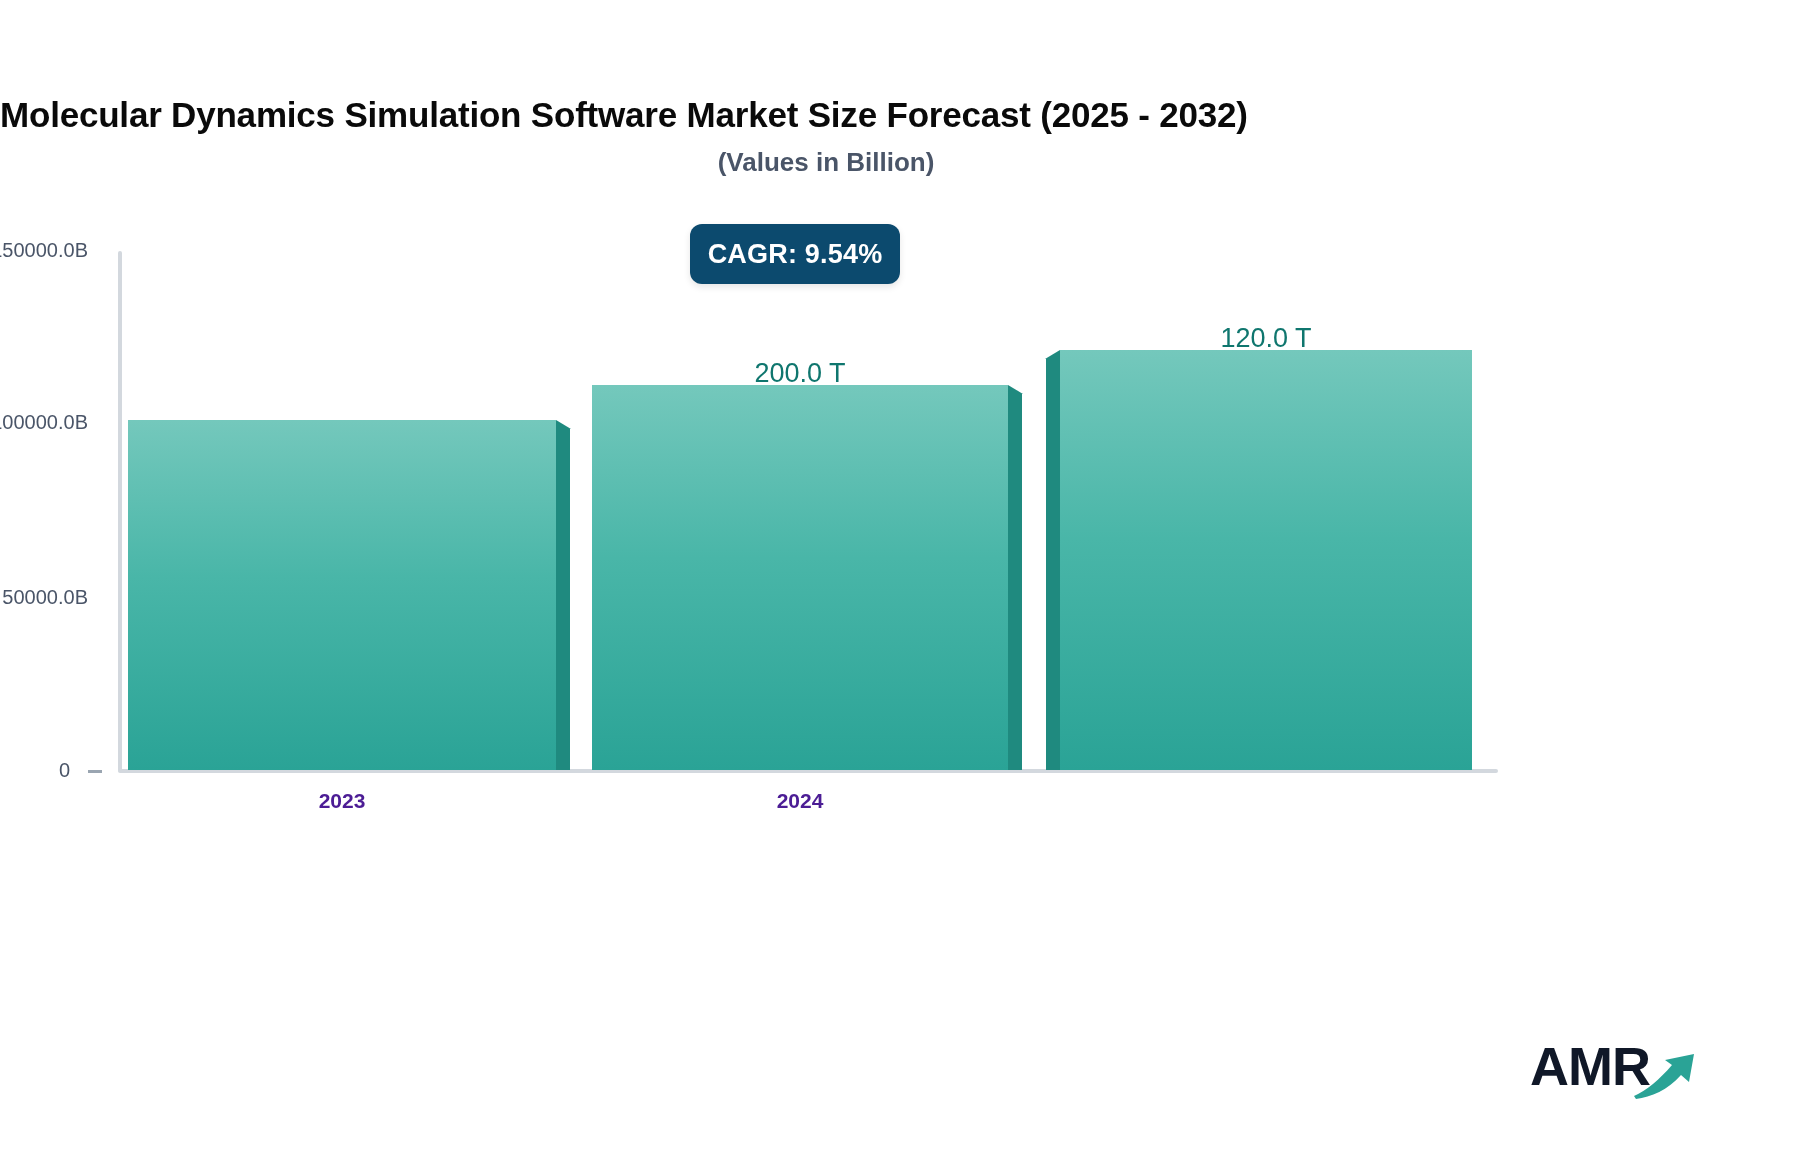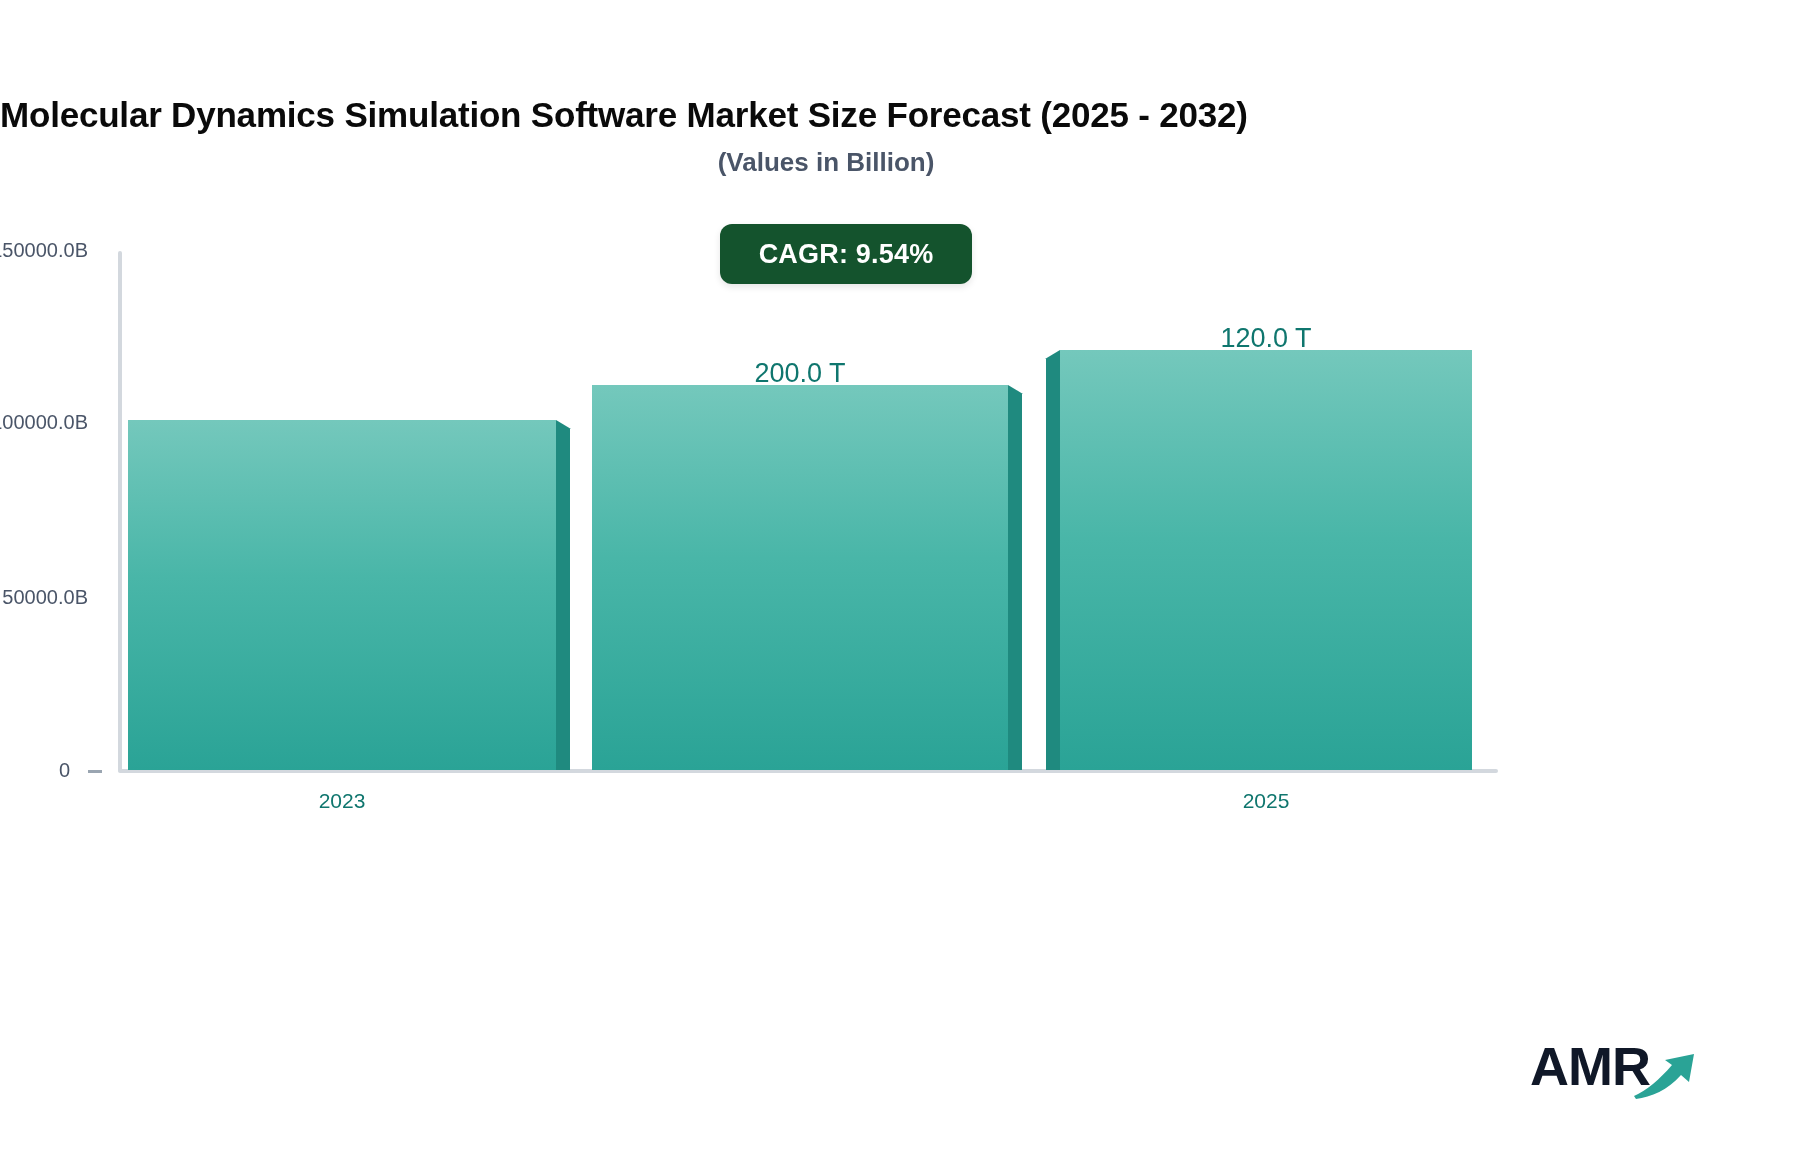--- a/index.html
+++ b/index.html
@@ -44,26 +44,26 @@
     font-size: 26px;
     font-weight: bold;
     color: #4a5568;
     white-space: nowrap;
     padding-left: 16px;
   }
 
   
   #cagr-badge {
     position: absolute;
-    left: 720px;
+    left: 690px;
     top: 224px;
-    width: 252px;
+    width: 210px;
     height: 60px;
     border-radius: 12px;
-    background: #14532d;
+    background: #0c4a6e;
     box-shadow: 0 3px 7px rgba(0,0,0,0.10);
     display: flex;
     align-items: center;
     justify-content: center;
   }
   #cagr-text {
     color: #ffffff;
     font-size: 27px;
     font-weight: bold;
     letter-spacing: 0.2px;
@@ -133,23 +133,24 @@
   .bar-value-label {
     position: absolute;
     font-size: 27px;
     color: #0f766e;
     white-space: nowrap;
     text-align: center;
   }
   .x-tick-label {
     position: absolute;
     font-size: 21px;
-    color: #0f766e;
+    color: #4c1d95;
     white-space: nowrap;
     text-align: center;
+    font-weight: bold;
   }
 
   
   #amr-logo {
     position: absolute;
     left: 1530px;
     top: 1035px;
     width: 170px;
     height: 70px;
   }
@@ -211,30 +212,30 @@
     <div class="x-tick-label" style="left:142px; top:789px; width:400px;">2023</div>
 
     <div class="bar-group" style="left:592px; top:385px; width:416px; height:385px;">
       <div class="bar-face" style="height:385px;"></div>
       <div class="bar-side" style="left:416px; top:9px; height:376px;"></div>
       <svg style="position:absolute; left:416px; top:0px;" width="15" height="10">
         <polygon points="0,0 15,9 0,9" fill="#1f8a7f"></polygon>
       </svg>
     </div>
     <div class="bar-value-label" style="left:600px; top:358px; width:400px;">200.0 T</div>
+    <div class="x-tick-label" style="left:600px; top:789px; width:400px;">2024</div>
 
     <div class="bar-group" style="left:1060px; top:350px; width:412px; height:420px;">
       <div class="bar-face" style="height:420px;"></div>
       <div class="bar-side" style="left:-14px; top:9px; height:411px;"></div>
       <svg style="position:absolute; left:-15px; top:0px;" width="16" height="10">
         <polygon points="15,0 15,9 0,9" fill="#1f8a7f"></polygon>
       </svg>
     </div>
     <div class="bar-value-label" style="left:1066px; top:323px; width:400px;">120.0 T</div>
-    <div class="x-tick-label" style="left:1066px; top:789px; width:400px;">2025</div>
 
   </div>
 
   <div id="amr-logo">
     <div id="amr-logo-text">AMR</div>
     <svg id="amr-logo-arrow" width="68" height="48" viewBox="0 0 68 48">
       <path d="M2 45 C 14 40, 28 28, 40 14 L 33 9 L 62 3 L 57 31 L 49 24 C 36 39, 19 46, 4 48 Z" fill="#2aa396"></path>
     </svg>
   </div>
 

